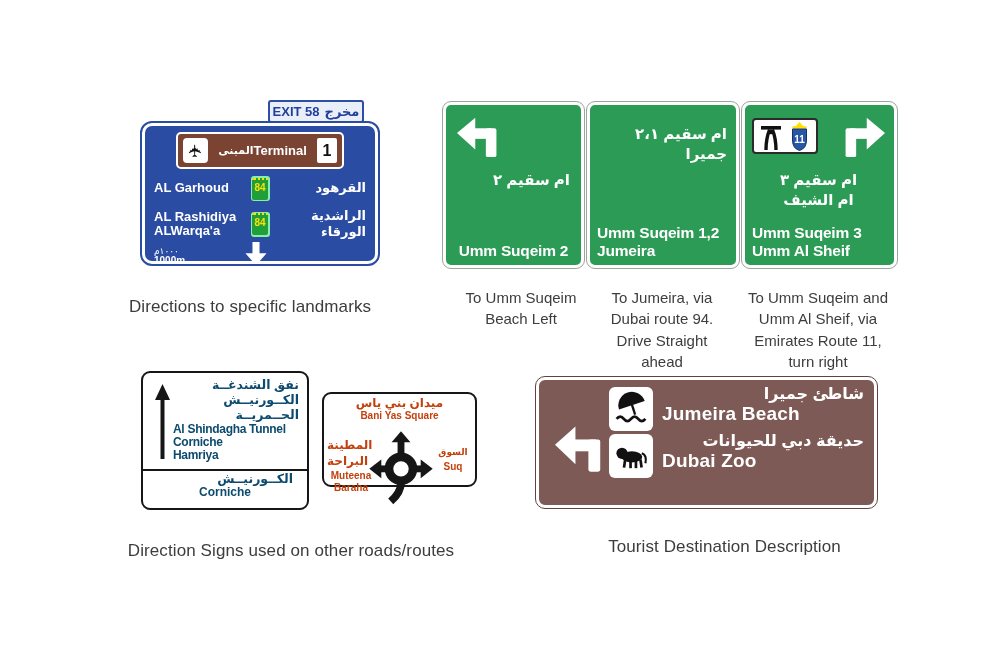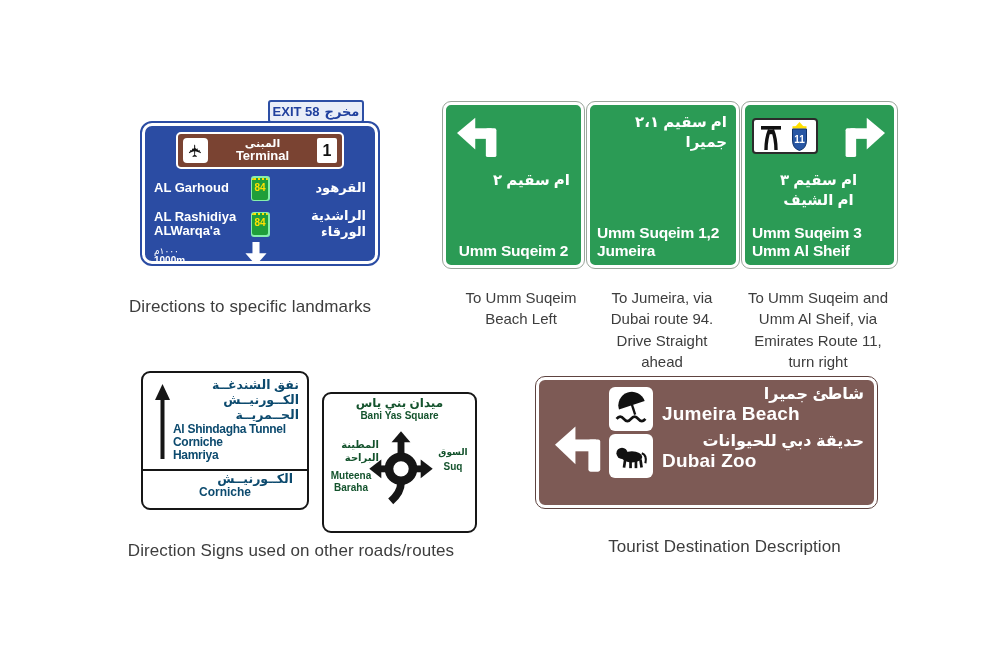--- a/index.html
+++ b/index.html
@@ -20,21 +20,21 @@
     color:#21419e; font-weight:bold; font-size:13px; }
   .blue-sign { position:absolute; left:142px; top:123px; width:236px; height:141px;
     background:var(--blue,#2b4ca3); border:3px solid #fff; border-radius:10px;
     outline:2px solid var(--blue,#2b4ca3); padding:5px 9px 4px 9px; color:#fff; }
   .terminal-panel { margin:1px auto 0 auto; width:168px; height:37px;
     background:var(--brown-panel,#7a4332); border:2px solid #fff; border-radius:5px;
     display:flex; align-items:center; justify-content:space-between; padding:2px 5px; }
   .plane-box { width:25px; height:25px; background:#fff; border-radius:4px;
     display:flex; align-items:center; justify-content:center; }
   .plane-box span { color:#111; font-size:17px; transform:rotate(-90deg); line-height:1; }
-  .terminal-text { display:flex; flex-direction:column; align-items:center; line-height:1.05; }
+  .terminal-text { display:flex; flex-direction:row; align-items:center; line-height:1.05; }
   .terminal-text .ar { font-size:11px; font-weight:bold; }
   .terminal-text .en { font-size:13px; font-weight:bold; }
   .num-box { width:20px; height:25px; background:#fff; border-radius:2px; color:#111;
     font-weight:bold; font-size:16px; display:flex; align-items:center; justify-content:center; }
   .b-row { display:grid; grid-template-columns:1fr auto 1fr; align-items:center; margin-top:7px; }
   .b-row .en { font-size:13px; font-weight:bold; line-height:1.12; text-align:left; }
   .b-row .ar { font-size:13px; font-weight:bold; line-height:1.25; }
   .shield84 { width:19px; height:25px; background:#86efac; border-radius:3px; padding:1.5px;
     display:flex; }
   .shield84 .in { flex:1; background:var(--shield-green,#1f9e3a); border-radius:2px;
@@ -52,21 +52,21 @@
     display:flex; gap:3px; }
   .gpanel { background:var(--green,#2b9b55); border:3px solid #fff; border-radius:8px;
     outline:1px solid #9aa59b; color:#fff; display:flex; flex-direction:column;
     padding:7px 7px 6px 7px; }
   .gp1 { width:141px; } .gp2 { width:152px; } .gp3 { width:155px; }
   .gtop { height:58px; display:flex; align-items:flex-start; justify-content:space-between; }
   .gar { font-size:15px; font-weight:bold; line-height:1.35; }
   .gen { margin-top:auto; font-size:15.5px; font-weight:bold; line-height:1.12; letter-spacing:-.2px; }
   .gp1 .gar { text-align:right; padding-right:4px; }
   .gp1 .gen { text-align:center; }
-  .gp2 .gar { text-align:right; padding-right:2px; }
+  .gp2 .gar { text-align:right; padding-right:2px;margin-top:12px; }
   .gp2 .gen { text-align:left; }
   .gp3 .gar { text-align:center; padding-right:2px; }
   .gp3 .gen { text-align:left; }
   .shield94 { width:27px; height:36px; background:#f2f6ee; border:1px solid #8c8c7a;
     border-radius:3px; padding:2px; display:flex; }
   .shield94 .in { flex:1; background:var(--shield-green,#1f9e3a); border-radius:1px;
     display:flex; flex-direction:column; align-items:center;
     border-top:2px dashed var(--shield-yellow,#ffe000); }
   .shield94 .in .d { color:var(--shield-yellow,#ffe000); font-size:6px; line-height:1.2; font-weight:bold; }
   .shield94 .in b { color:var(--shield-yellow,#ffe000); font-size:12px; line-height:1.1; }
@@ -78,27 +78,27 @@
     background:#fff; border:2.5px solid #161616; border-radius:9px; color:#0c4a6e; }
   .sh-top { position:relative; height:98px; border-bottom:2px solid #161616; padding:5px 8px 0 30px; }
   .sh-arrow { position:absolute; left:11px; top:11px; }
   .sh-ar { font-size:12.5px; font-weight:bold; line-height:1.18; text-align:right; }
   .sh-en { font-size:12px; font-weight:bold; line-height:1.08; text-align:left; margin-top:1px; letter-spacing:-.3px; }
   .sh-bottom { padding:1px 10px 0 10px; line-height:1.2; }
   .sh-bar { font-size:12.5px; font-weight:bold; text-align:right; padding-right:4px; }
   .sh-ben { font-size:12px; font-weight:bold; text-align:center; margin-top:-2px; }
 
   
-  .rab-sign { position:absolute; left:322px; top:392px; width:155px; height:141px;
-    background:#fff; border:2.5px solid #161616; border-radius:9px; color:#14532d; }
+  .rab-sign { position:absolute; left:322px; top:392px; width:155px; height:95px;
+    background:#fff; border:2.5px solid #161616; border-radius:9px; color:#c2410c; }
   .rab-title-ar { text-align:center; font-size:12px; font-weight:bold; margin-top:3px; line-height:1.1; }
   .rab-title-en { text-align:center; font-size:10px; font-weight:bold; line-height:1.1; }
   .rab-svg { position:absolute; left:17px; top:33px; }
-  .rab-left-ar { position:absolute; left:3px; top:44px; width:52px; font-size:10px; font-weight:bold;
-    text-align:right; line-height:1.3; }
+  .rab-left-ar { position:absolute; left:3px; top:44px; width:52px; font-size:12px; font-weight:bold;
+    text-align:left; line-height:1.3; }
   .rab-left-en { position:absolute; left:1px; top:76px; width:52px; font-size:10px; font-weight:bold;
     text-align:center; line-height:1.15; }
   .rab-right-ar { position:absolute; right:3px; top:53px; width:38px; font-size:9px; font-weight:bold;
     text-align:center; }
   .rab-right-en { position:absolute; right:5px; top:67px; width:34px; font-size:10px; font-weight:bold;
     text-align:center; }
 
   
   .t-sign { position:absolute; left:536px; top:377px; width:341px; height:131px;
     background:var(--brown-tourist,#7d5a55); border:3px solid #fff; border-radius:9px;

